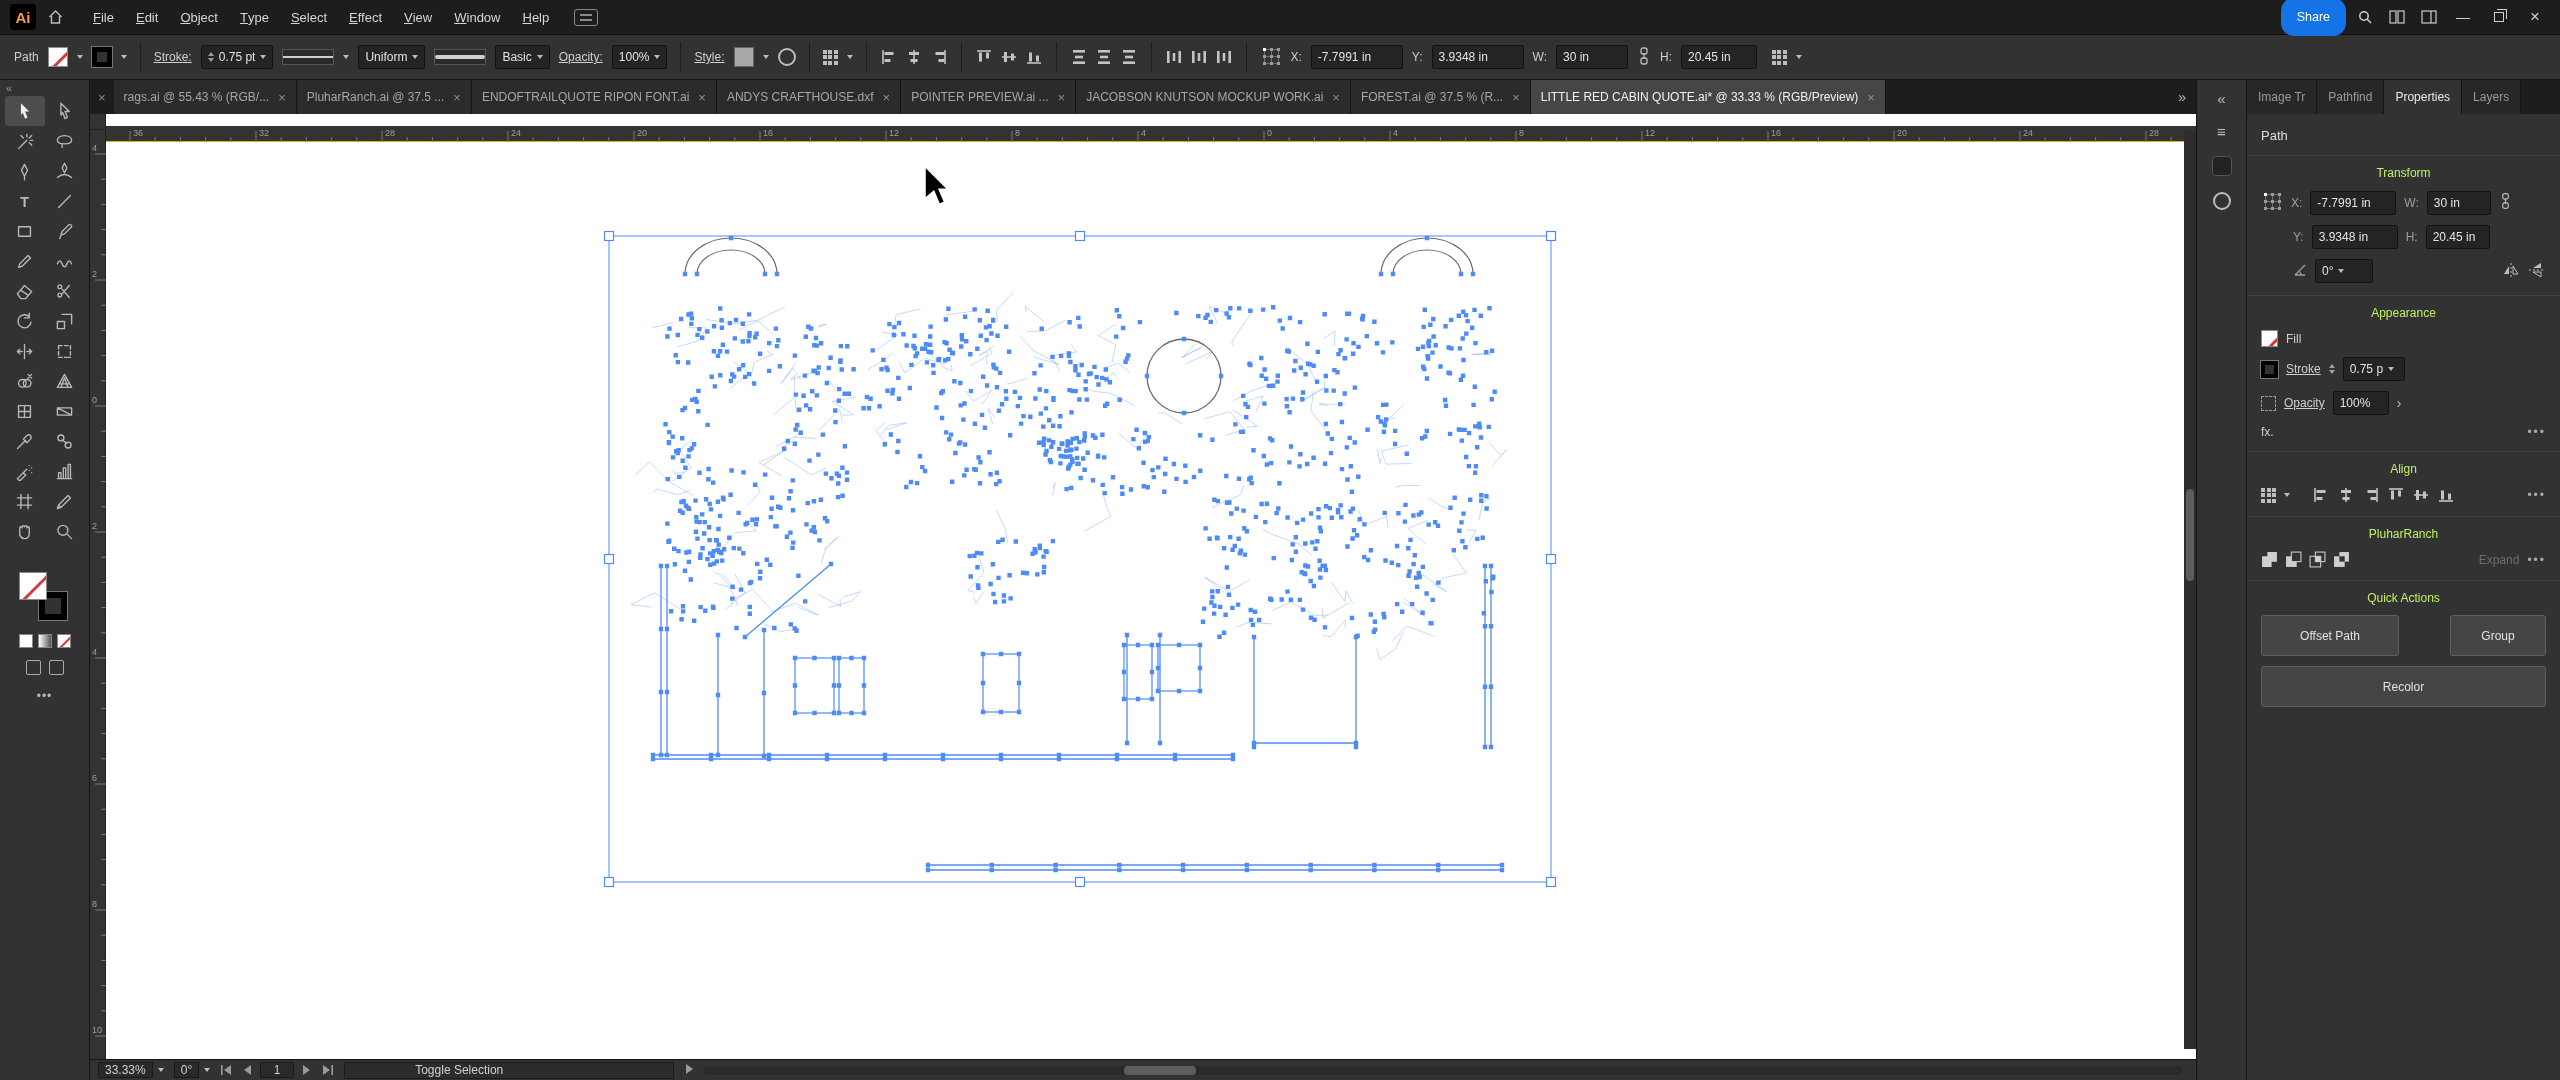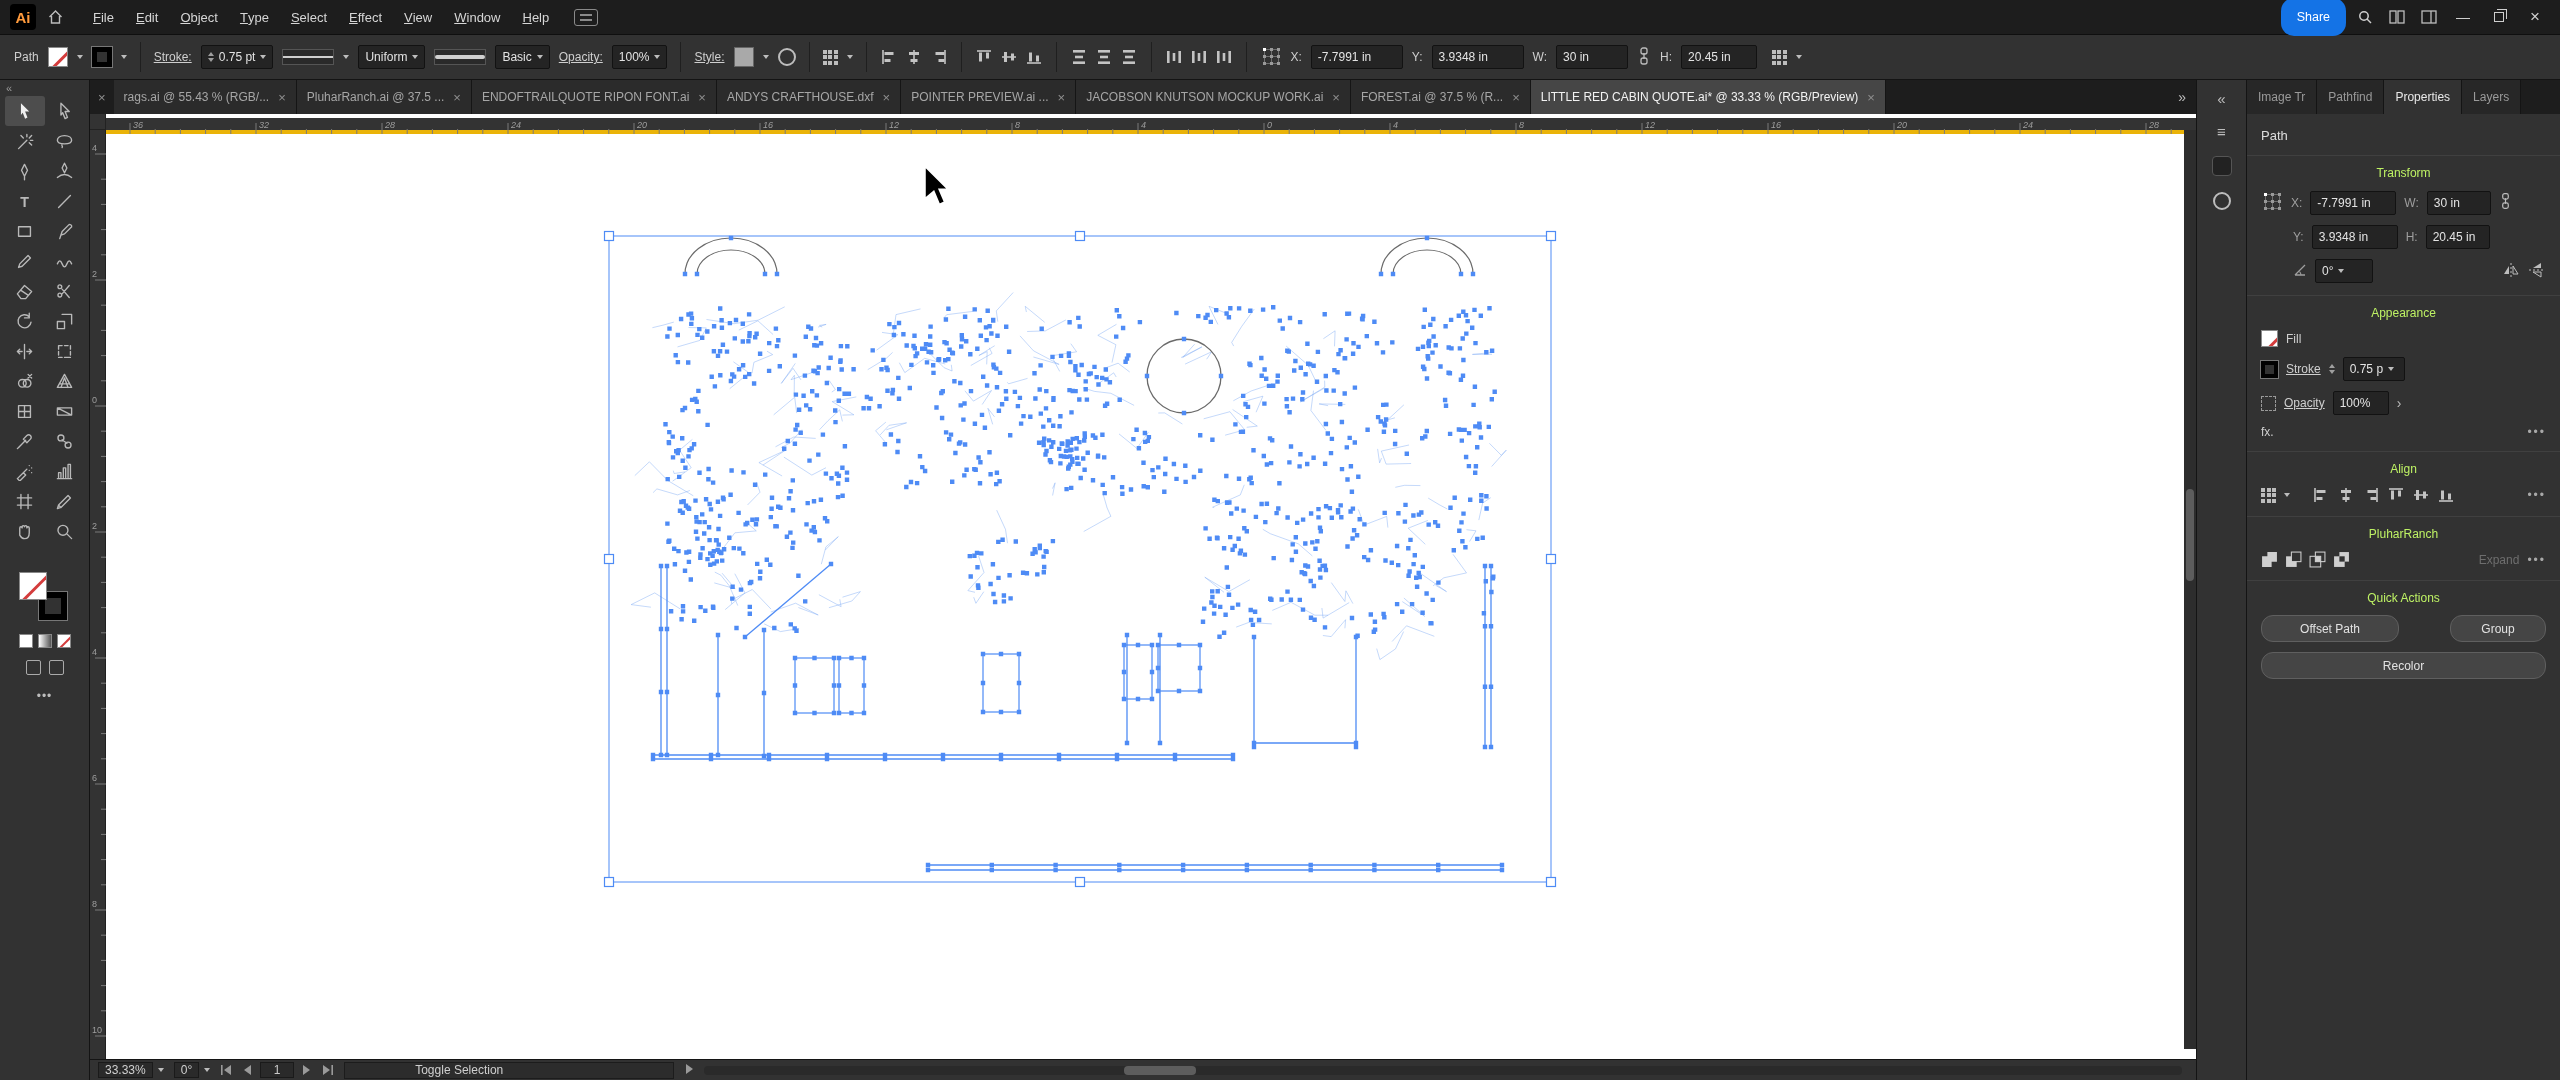--- a/index.html
+++ b/index.html
@@ -78,21 +78,21 @@
   #color-trio .c2 { width:14px; height:14px; background:linear-gradient(90deg,#fff,#555); border:1px solid #888; }
   #color-trio .c3 { width:14px; height:14px; background:#fff; border:1px solid #888; position:relative; overflow:hidden; }
   #color-trio .c3::after { content:''; position:absolute; left:-3px; top:5px; width:24px; height:2px; background:#d43c3c; transform:rotate(-45deg); }
   #drawmode-row { display:flex; gap:8px; margin-top:12px; }
   #drawmode-row span { width:15px; height:15px; border:1.5px solid #aaa; border-radius:2px; }
   #toolbar-more { margin-top:14px; color:#bdbdbd; letter-spacing:1px; }
 
   
   #canvas { position:absolute; left:90px; top:114px; width:2106px; height:945px; background:#fff; overflow:hidden; z-index:10; }
   #ruler-corner { position:absolute; left:0; top:0; width:16px; height:16px; background:#333; border-right:1px solid #222; border-bottom:1px solid #222; z-index:14; }
-  #ruler-top { position:absolute; left:0; top:4px; width:2106px; height:16px; background:#333; border-bottom:4px solid #eab308; z-index:13;font-style:italic; }
+  #ruler-top { position:absolute; left:0; top:12px; width:2106px; height:16px; background:#333; border-bottom:1px solid #eab308; z-index:13; }
   #ruler-left { position:absolute; left:0; top:0; width:16px; height:945px; background:#333; border-right:1px solid #202020; z-index:13; }
   #artsvg { position:absolute; left:0; top:0; z-index:11; }
   #cursor { position:absolute; left:833px; top:52px; z-index:20; }
   #vscroll { position:absolute; right:0; top:16px; width:12px; height:919px; background:#2d2d2d; z-index:15; }
   #vscroll .thumb { position:absolute; left:2px; top:359px; width:8px; height:92px; background:#5d5d5d; border-radius:4px; }
 
   
   #statusbar { position:absolute; left:90px; top:1059px; width:2106px; height:21px; background:#323232;
     border-top:1px solid #141414; display:flex; align-items:center; gap:10px; padding:0 8px; z-index:26; }
   #statusbar .sb-item { display:flex; align-items:center; gap:5px; color:#d0d0d0; }
@@ -118,21 +118,21 @@
   #panel-body { padding:12px 14px 0 14px; }
   .sec-title { color:#bef264; margin:10px 0 10px 0;text-align:center; }
   .sec-div { border-top:1px solid #404040; margin:12px -14px 0 -14px; }
   #obj-type { color:#dedede; font-size:13px; margin:2px 0 4px 0; }
   .prow { display:flex; align-items:center; gap:8px; margin-bottom:10px; }
   .plabel { color:#9f9f9f; }
   .pfield { height:24px; background:#242424; border:1px solid #121212; border-radius:2px; display:inline-flex;
     align-items:center; gap:5px; padding:0 6px; color:#e3e3e3; }
   .more-dots { color:#a8a8a8; letter-spacing:2px; text-align:right; }
   .dashed-sq { width:15px; height:15px; border:1px dashed #999; }
-  .qa-btn { height:27px; background:#454545; border:1px solid #5f5f5f; border-radius:12px; color:#e2e2e2;
+  .qa-btn { height:41px; background:#454545; border:1px solid #5f5f5f; border-radius:3px; color:#e2e2e2;
     display:flex; align-items:center; justify-content:center; padding:0 12px; }
   .grayed { color:#6e6e6e; }
   svg text { font-family:"Liberation Sans","DejaVu Sans",sans-serif; }
 </style>
 </head>
 <body>
 
 <div id="page">
 
   <div id="menubar">

